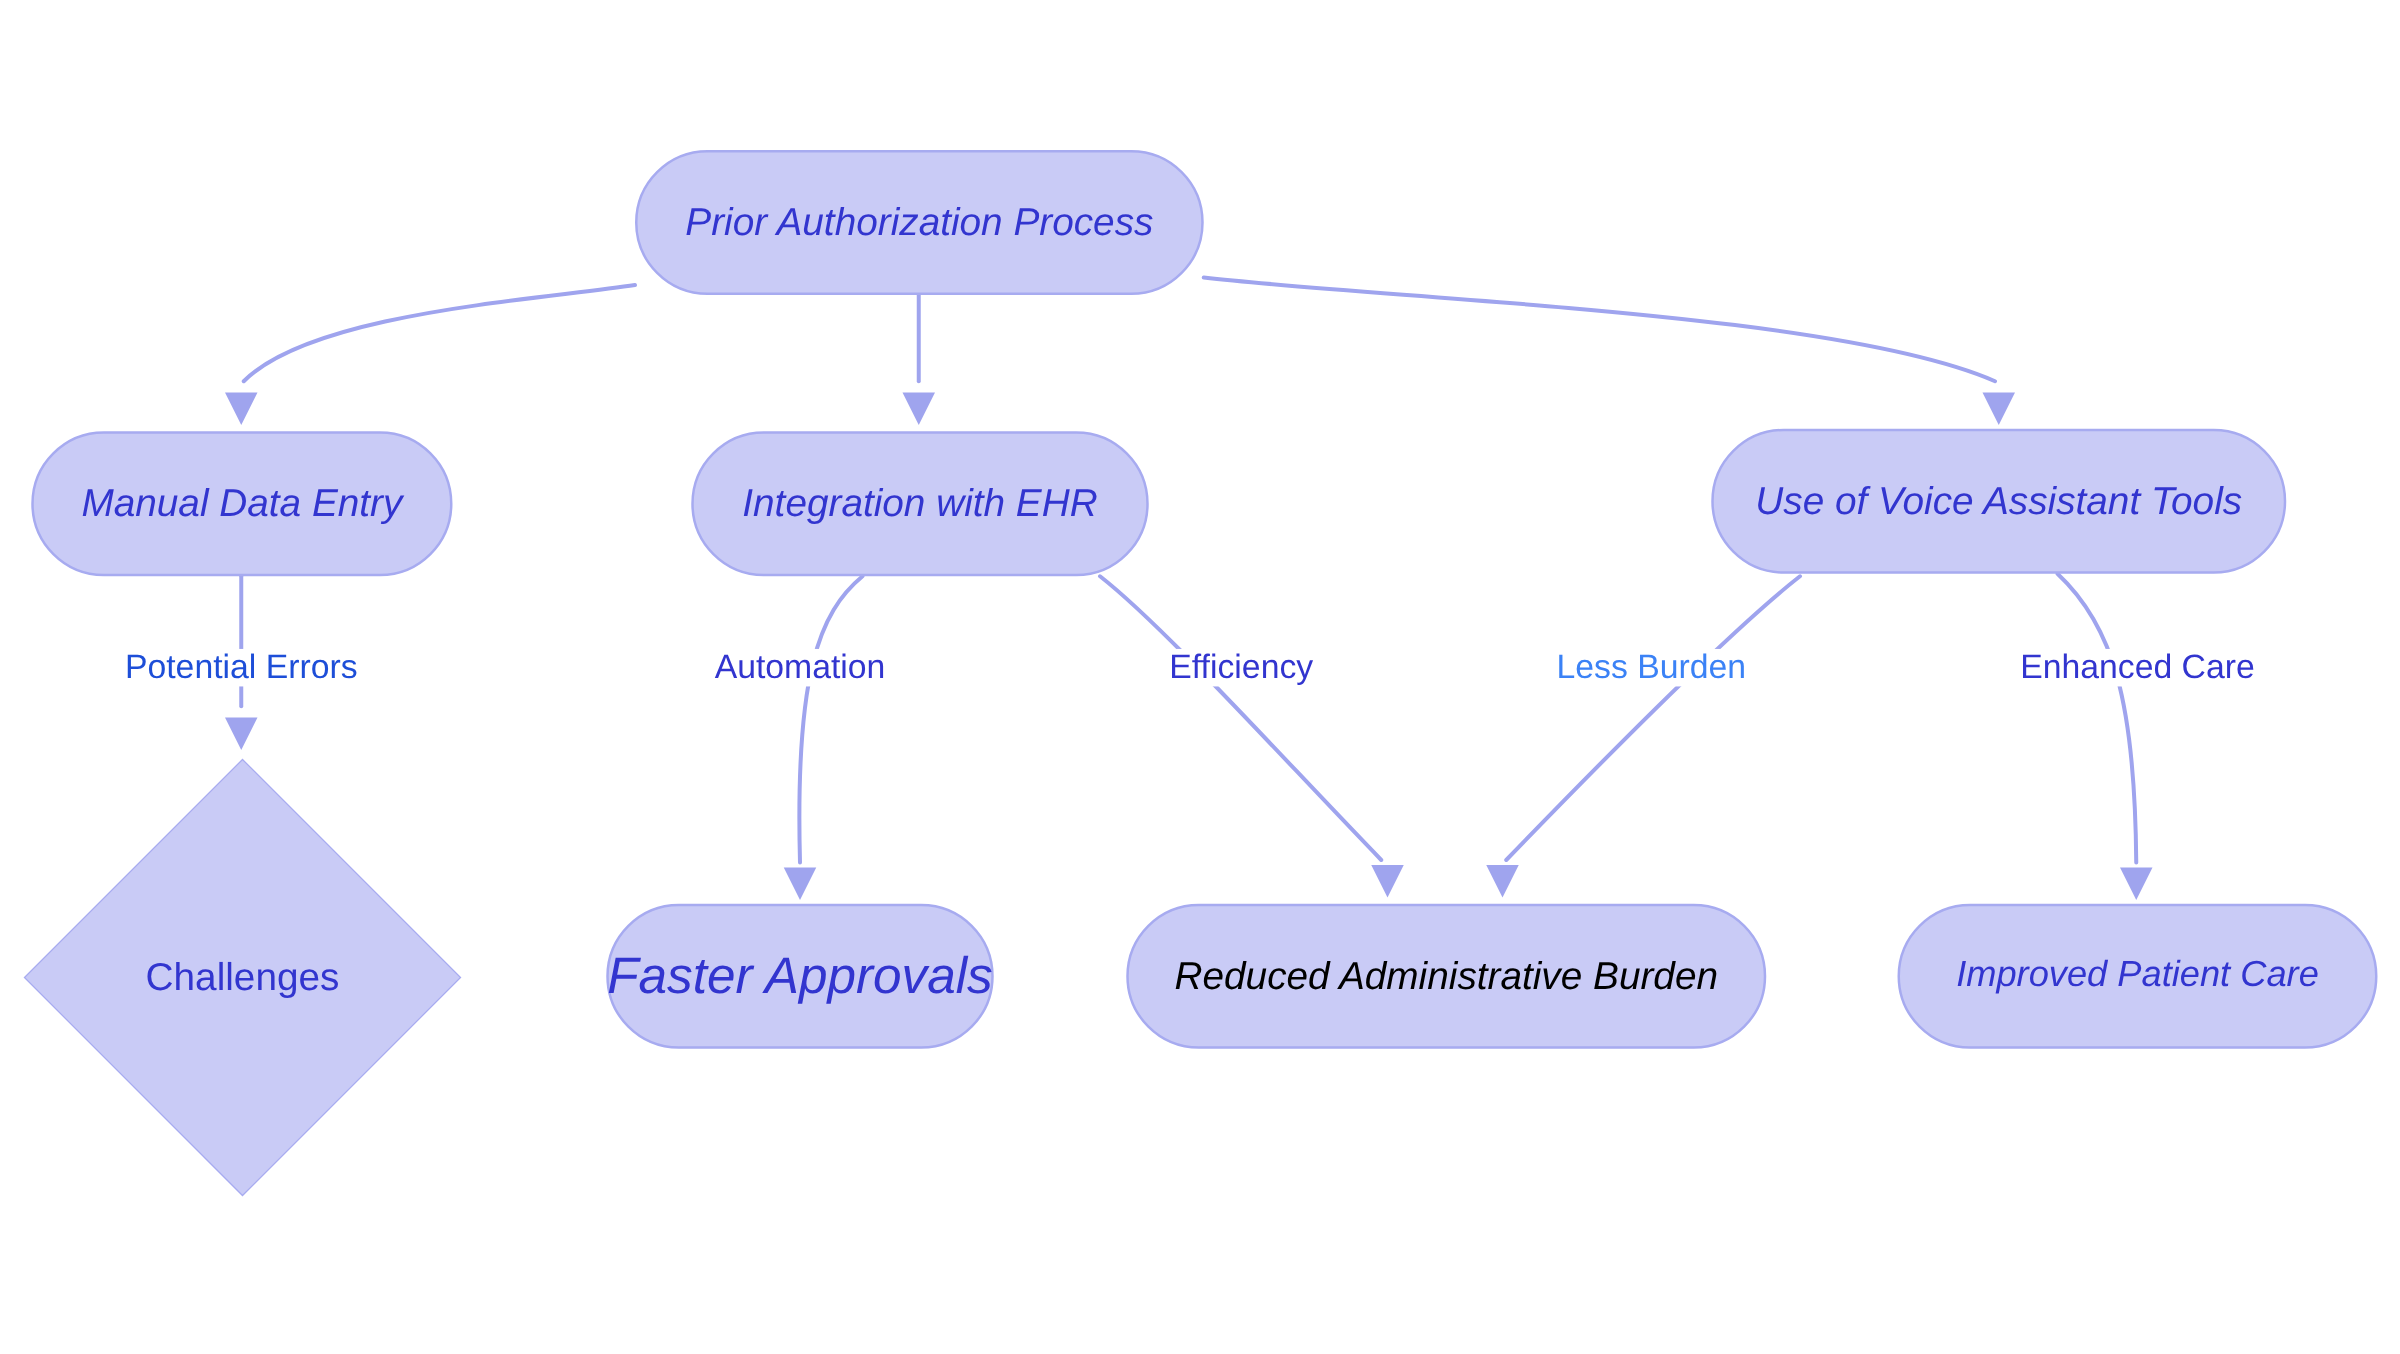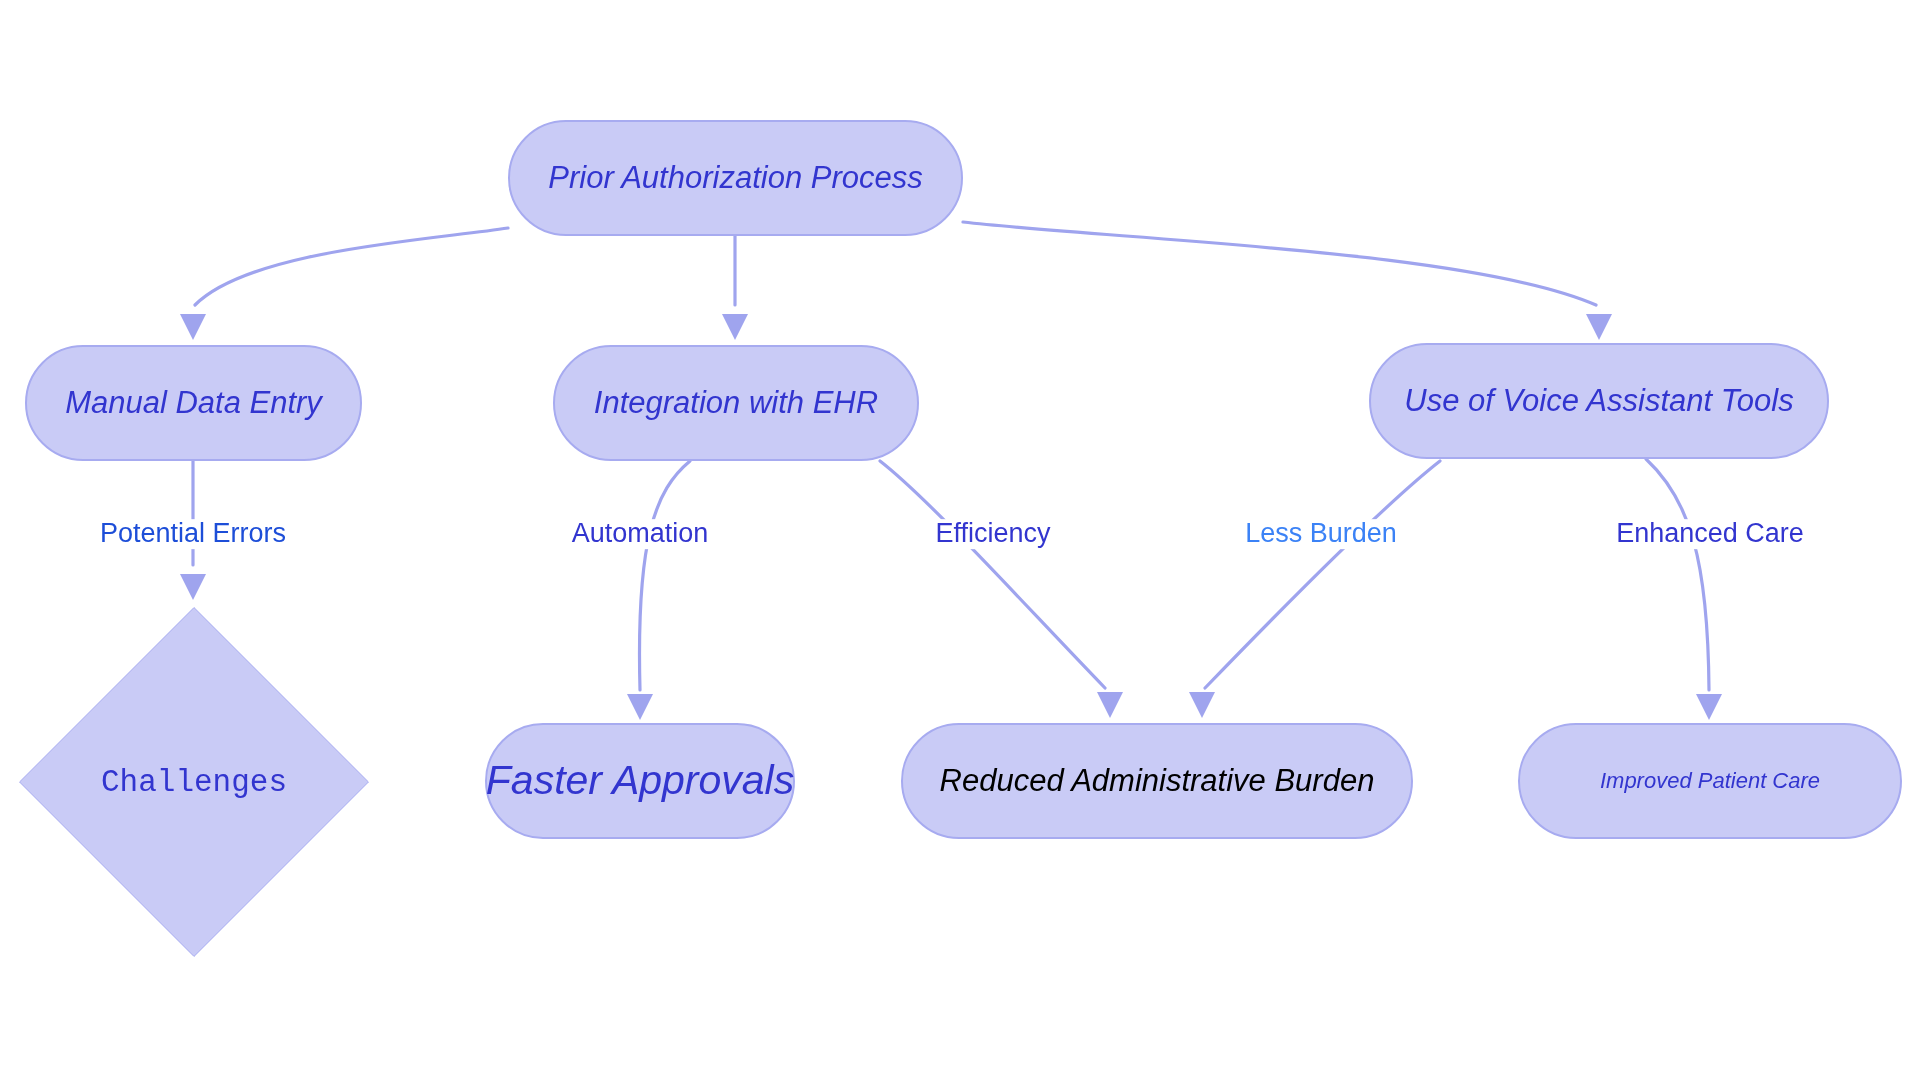--- a/index.html
+++ b/index.html
@@ -113,33 +113,33 @@
       </div>
       <div class="node stadium" style="left: 25px; top: 345px; width: 337px; height: 116px; font-size: 31px; background: rgb(201, 203, 246); border-color: rgb(167, 171, 240); color: rgb(50, 53, 207);">
         <span class="node-label">Manual Data Entry</span>
       </div>
       <div class="node stadium" style="left: 553px; top: 345px; width: 366px; height: 116px; font-size: 31px; background: rgb(201, 203, 246); border-color: rgb(167, 171, 240); color: rgb(50, 53, 207);">
         <span class="node-label">Integration with EHR</span>
       </div>
       <div class="node stadium" style="left: 1369px; top: 343px; width: 460px; height: 116px; font-size: 31px; background: rgb(201, 203, 246); border-color: rgb(167, 171, 240); color: rgb(50, 53, 207);">
         <span class="node-label">Use of Voice Assistant Tools</span>
       </div>
-      <div class="diamond-wrap" style="left: 16px; top: 604px; width: 356px; height: 356px; font-family: Liberation Mono, monospace;">
+      <div class="diamond-wrap" style="left: 16px; top: 604px; width: 356px; height: 356px;">
         <svg class="diamond-shape" viewBox="0 0 100 100" preserveAspectRatio="none">
           <polygon points="50,1 99,50 50,99 1,50" fill="#c9cbf6" stroke="#a7abf0" stroke-width="1" vector-effect="non-scaling-stroke"></polygon>
         </svg>
         <span class="diamond-text" style="font-size: 31px; color: rgb(50, 53, 207);">Challenges</span>
       </div>
       <div class="node stadium" style="left: 485px; top: 723px; width: 310px; height: 116px; font-size: 41px; background: rgb(201, 203, 246); border-color: rgb(167, 171, 240); color: rgb(50, 53, 207);">
         <span class="node-label">Faster Approvals</span>
       </div>
       <div class="node stadium" style="left: 901px; top: 723px; width: 512px; height: 116px; font-size: 31px; background: rgb(201, 203, 246); border-color: rgb(167, 171, 240); color: #000000;">
         <span class="node-label">Reduced Administrative Burden</span>
       </div>
-      <div class="node stadium" style="left: 1518px; top: 723px; width: 384px; height: 116px; font-size: 22px; background: rgb(201, 203, 246); border-color: rgb(167, 171, 240); color: rgb(50, 53, 207);">
+      <div class="node stadium" style="left: 1518px; top: 723px; width: 384px; height: 116px; font-size: 29px; background: rgb(201, 203, 246); border-color: rgb(167, 171, 240); color: rgb(50, 53, 207);">
         <span class="node-label">Improved Patient Care</span>
       </div>
     </div>
   <div id="edge-label-layer">
       <div class="edge-label" style="left: 193px; top: 534px; font-size: 27px; color: #1d4ed8;">Potential Errors</div>
       <div class="edge-label" style="left: 640px; top: 534px; font-size: 27px; color: rgb(50, 53, 207);">Automation</div>
       <div class="edge-label" style="left: 993px; top: 534px; font-size: 27px; color: rgb(50, 53, 207);">Efficiency</div>
       <div class="edge-label" style="left: 1321px; top: 534px; font-size: 27px; color: #3b82f6;">Less Burden</div>
       <div class="edge-label" style="left: 1710px; top: 534px; font-size: 27px; color: rgb(50, 53, 207);">Enhanced Care</div>
     </div>

